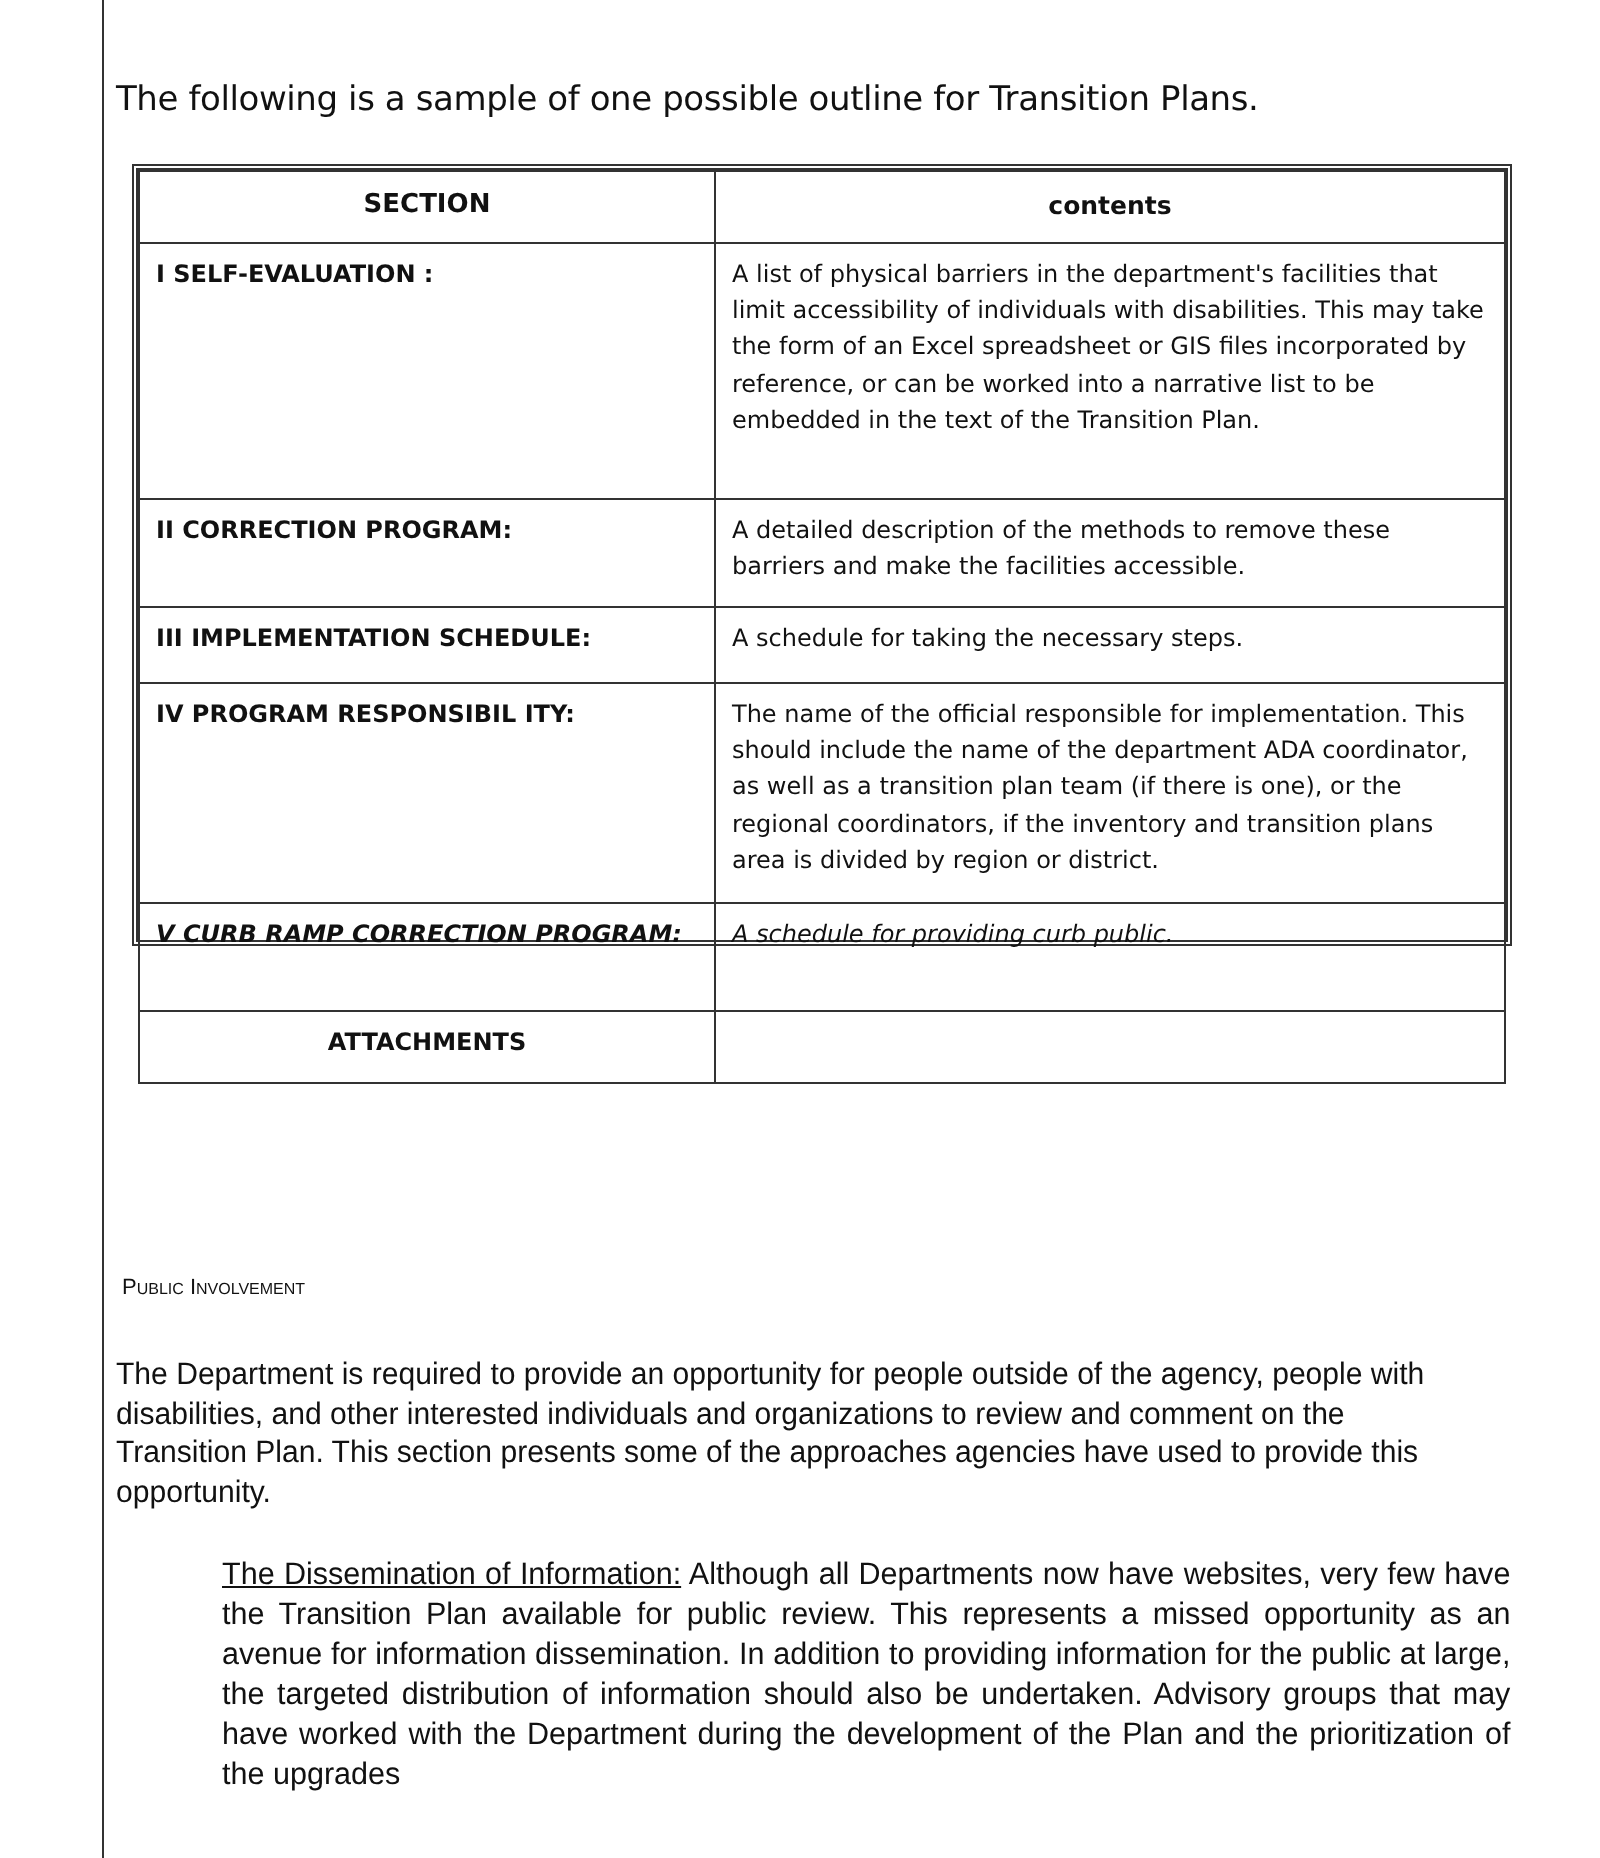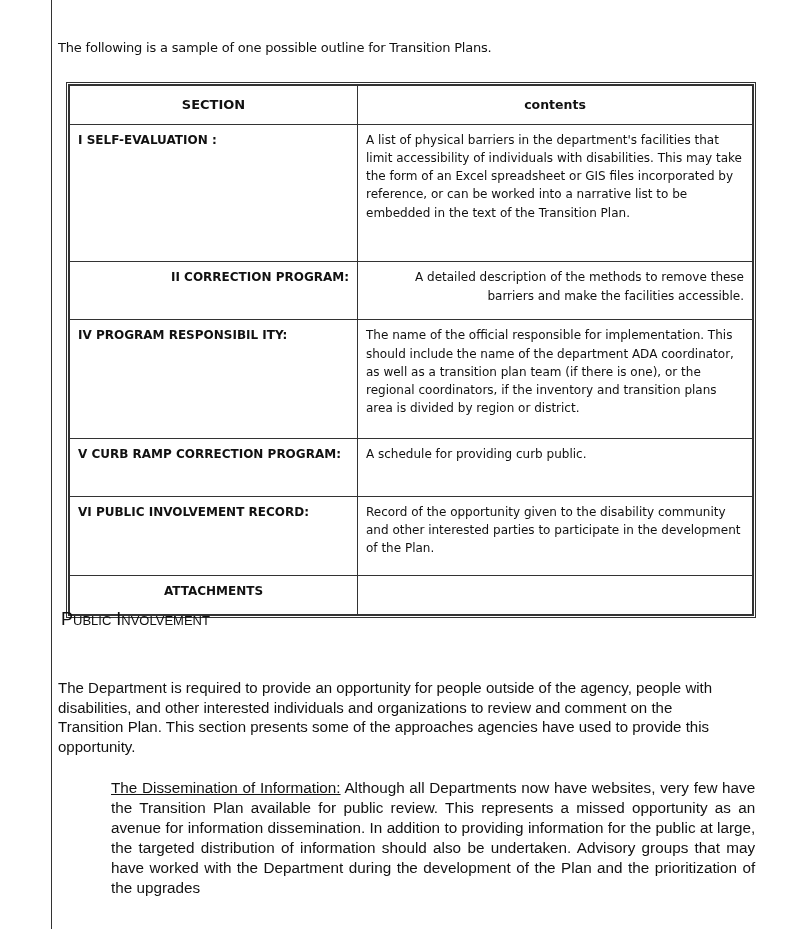--- a/index.html
+++ b/index.html
@@ -4,46 +4,46 @@
   <style>
     html, body { margin: 0; padding: 0; background: #ffffff; }
     body {
       width: 800px; height: 929px; position: relative; overflow: hidden;
       font-family: "DejaVu Sans", sans-serif; color: #111;
     }
     .margin-rule {
       position: absolute; left: 51px; top: 0; width: 1px; height: 929px; background: #333;
     }
     .intro {
-      position: absolute; left: 58px; top: 40px; font-size: 13px; letter-spacing: -0.2px;
+      position: absolute; left: 58px; top: 40px; font-size: 17px; letter-spacing: -0.2px;
     }
     .tbl-wrap {
-      position: absolute; left: 66px; top: 82px; width: 690px; height: 536px;
+      position: absolute; left: 66px; top: 82px; width: 690px; height: 391px;
       border: 3px double #333; box-sizing: border-box;
     }
     table.outline {
       width: 100%; height: 100%; border-collapse: collapse; table-layout: fixed;
     }
     table.outline td {
       border: 1px solid #333; vertical-align: top; padding: 6px 8px;
       font-size: 12px; line-height: 18.2px;
     }
     table.outline td.c1 { width: 271px; font-weight: bold; }
     table.outline tr.hdr td { text-align: center; vertical-align: middle; font-weight: bold; font-size: 13px; }
     table.outline tr.hdr td.c2 { font-size: 12.5px; margin-top: 32px; }
     .r0 { height: 36px; }
     .r1 { height: 128px; }
-    .r2 { height: 54px; text-align: right; }
+    .r2 { height: 54px; }
     .r3 { height: 38px; }
     .r4 { height: 110px; margin-left: 40px; }
-    .r5 { height: 54px; }
+    .r5 { height: 54px; font-style: italic; }
     .r6 { height: 74px; }
     .r7 { height: 36px; text-align: center; }
     .heading {
-      position: absolute; left: 61px; top: 609px; font-size: 18px; font-variant: small-caps;
+      position: absolute; left: 61px; top: 638px; font-size: 11px; font-variant: small-caps;
       font-family: "Liberation Sans Narrow", "Liberation Sans", sans-serif;
     }
     .para {
       position: absolute; left: 58px; top: 678px; width: 680px;
       font-family: "Liberation Sans", sans-serif; font-size: 15.5px; line-height: 19.6px;
       transform: scaleX(0.97); transform-origin: left top;
     }
     .subpara {
       position: absolute; left: 111px; top: 778px; width: 654px;
       font-family: "Liberation Sans", sans-serif; font-size: 15.5px; line-height: 20px;
@@ -66,31 +66,31 @@
       <td class="c2">contents</td>
     </tr>
     <tr class="r1">
       <td class="c1">I  SELF-EVALUATION :</td>
       <td class="c2">A list of physical barriers in the department's facilities that limit accessibility of individuals with disabilities. This may take the form of an Excel spreadsheet or GIS files incorporated by reference,  or can be worked into a narrative list to be embedded in the text of the Transition Plan.</td>
     </tr>
     <tr class="r2">
       <td class="c1">II  CORRECTION PROGRAM:</td>
       <td class="c2">A detailed description of the methods to remove these barriers and make the facilities accessible.</td>
     </tr>
+    <tr class="r3">
+      <td class="c1">III  IMPLEMENTATION SCHEDULE:</td>
+      <td class="c2">A schedule for taking the necessary steps.</td>
+    </tr>
     <tr class="r4">
       <td class="c1">IV  PROGRAM RESPONSIBIL ITY:</td>
       <td class="c2">The name of the official responsible for implementation. This should include the name of the department ADA coordinator, as well as a transition plan team (if there is one), or the regional coordinators, if the inventory and transition plans area is divided by region or district.</td>
     </tr>
     <tr class="r5">
       <td class="c1">V CURB RAMP CORRECTION PROGRAM:</td>
       <td class="c2">A schedule for providing curb public.</td>
-    </tr>
-    <tr class="r6">
-      <td class="c1">VI  PUBLIC INVOLVEMENT RECORD:</td>
-      <td class="c2">Record of the opportunity given to the disability community and other interested parties to participate in the development of the Plan.</td>
     </tr>
     <tr class="r7">
       <td class="c1">ATTACHMENTS</td>
       <td class="c2"></td>
     </tr>
   </tbody>
     </table>
 </div>
 
 <div class="heading">Public Involvement</div>

